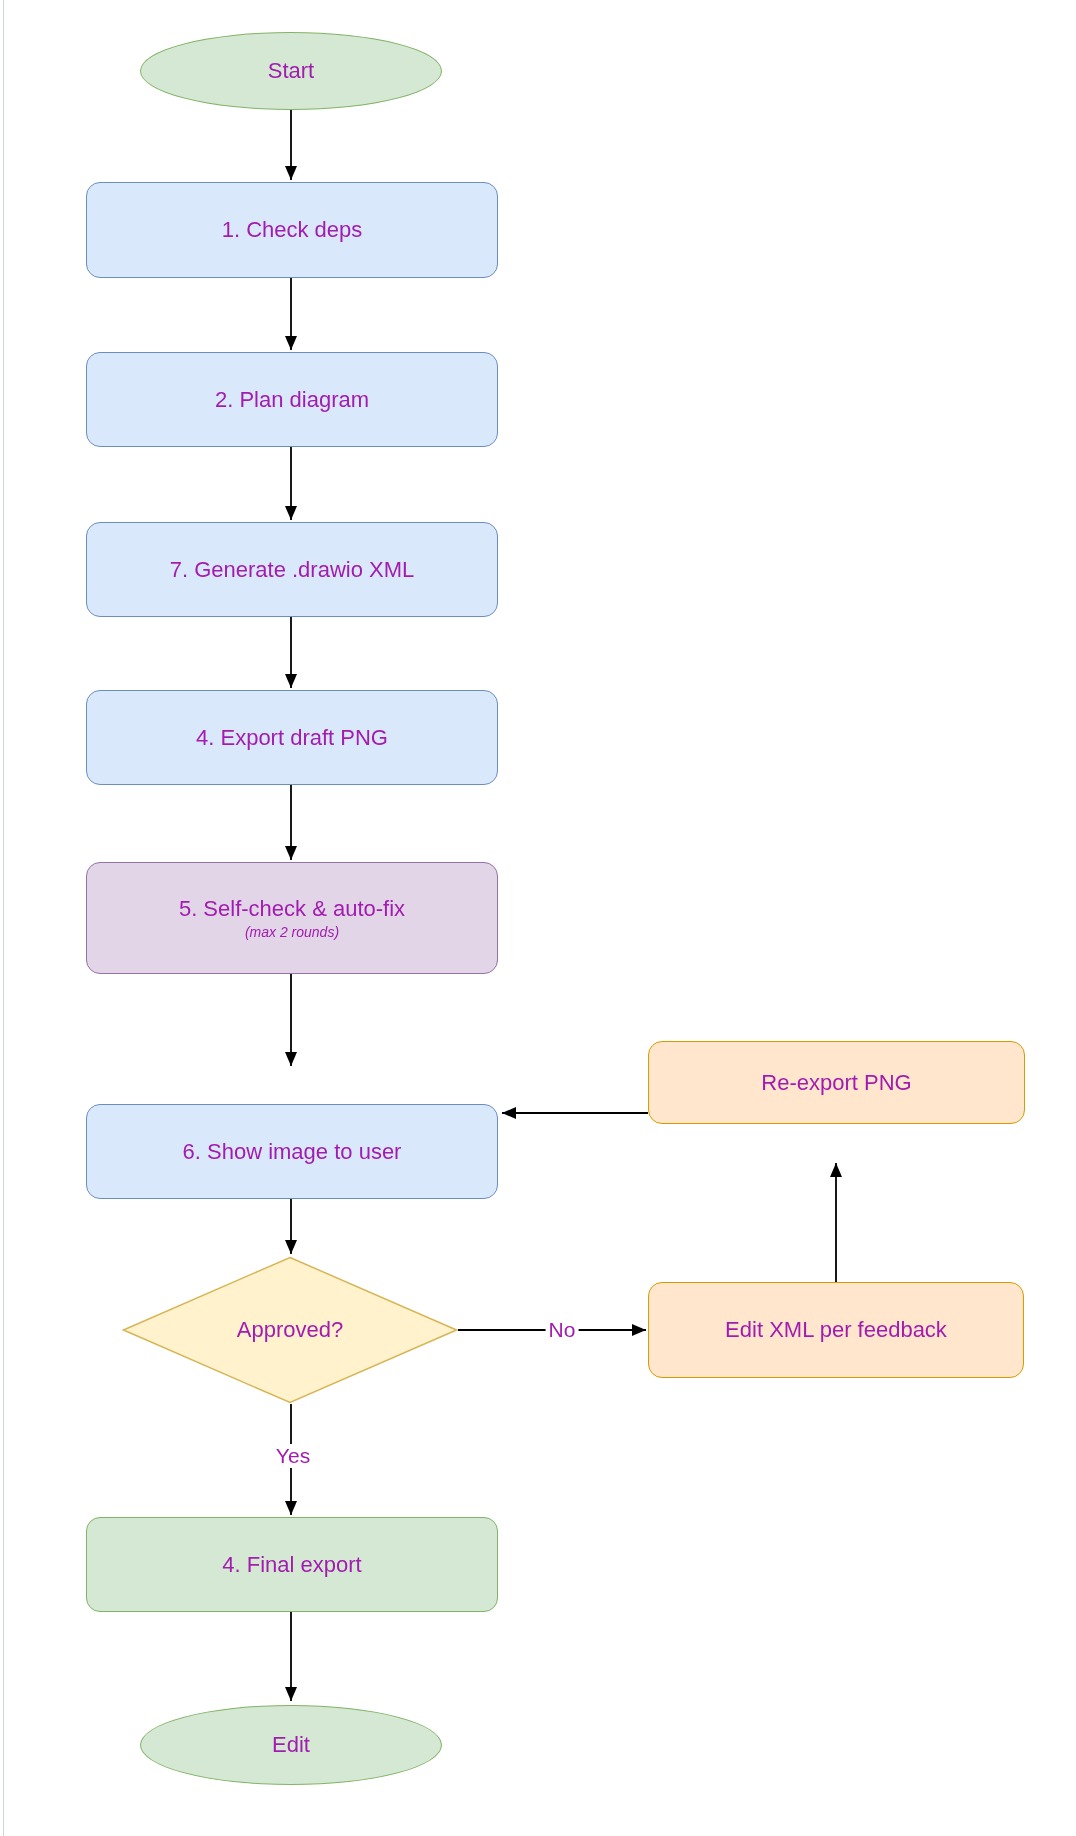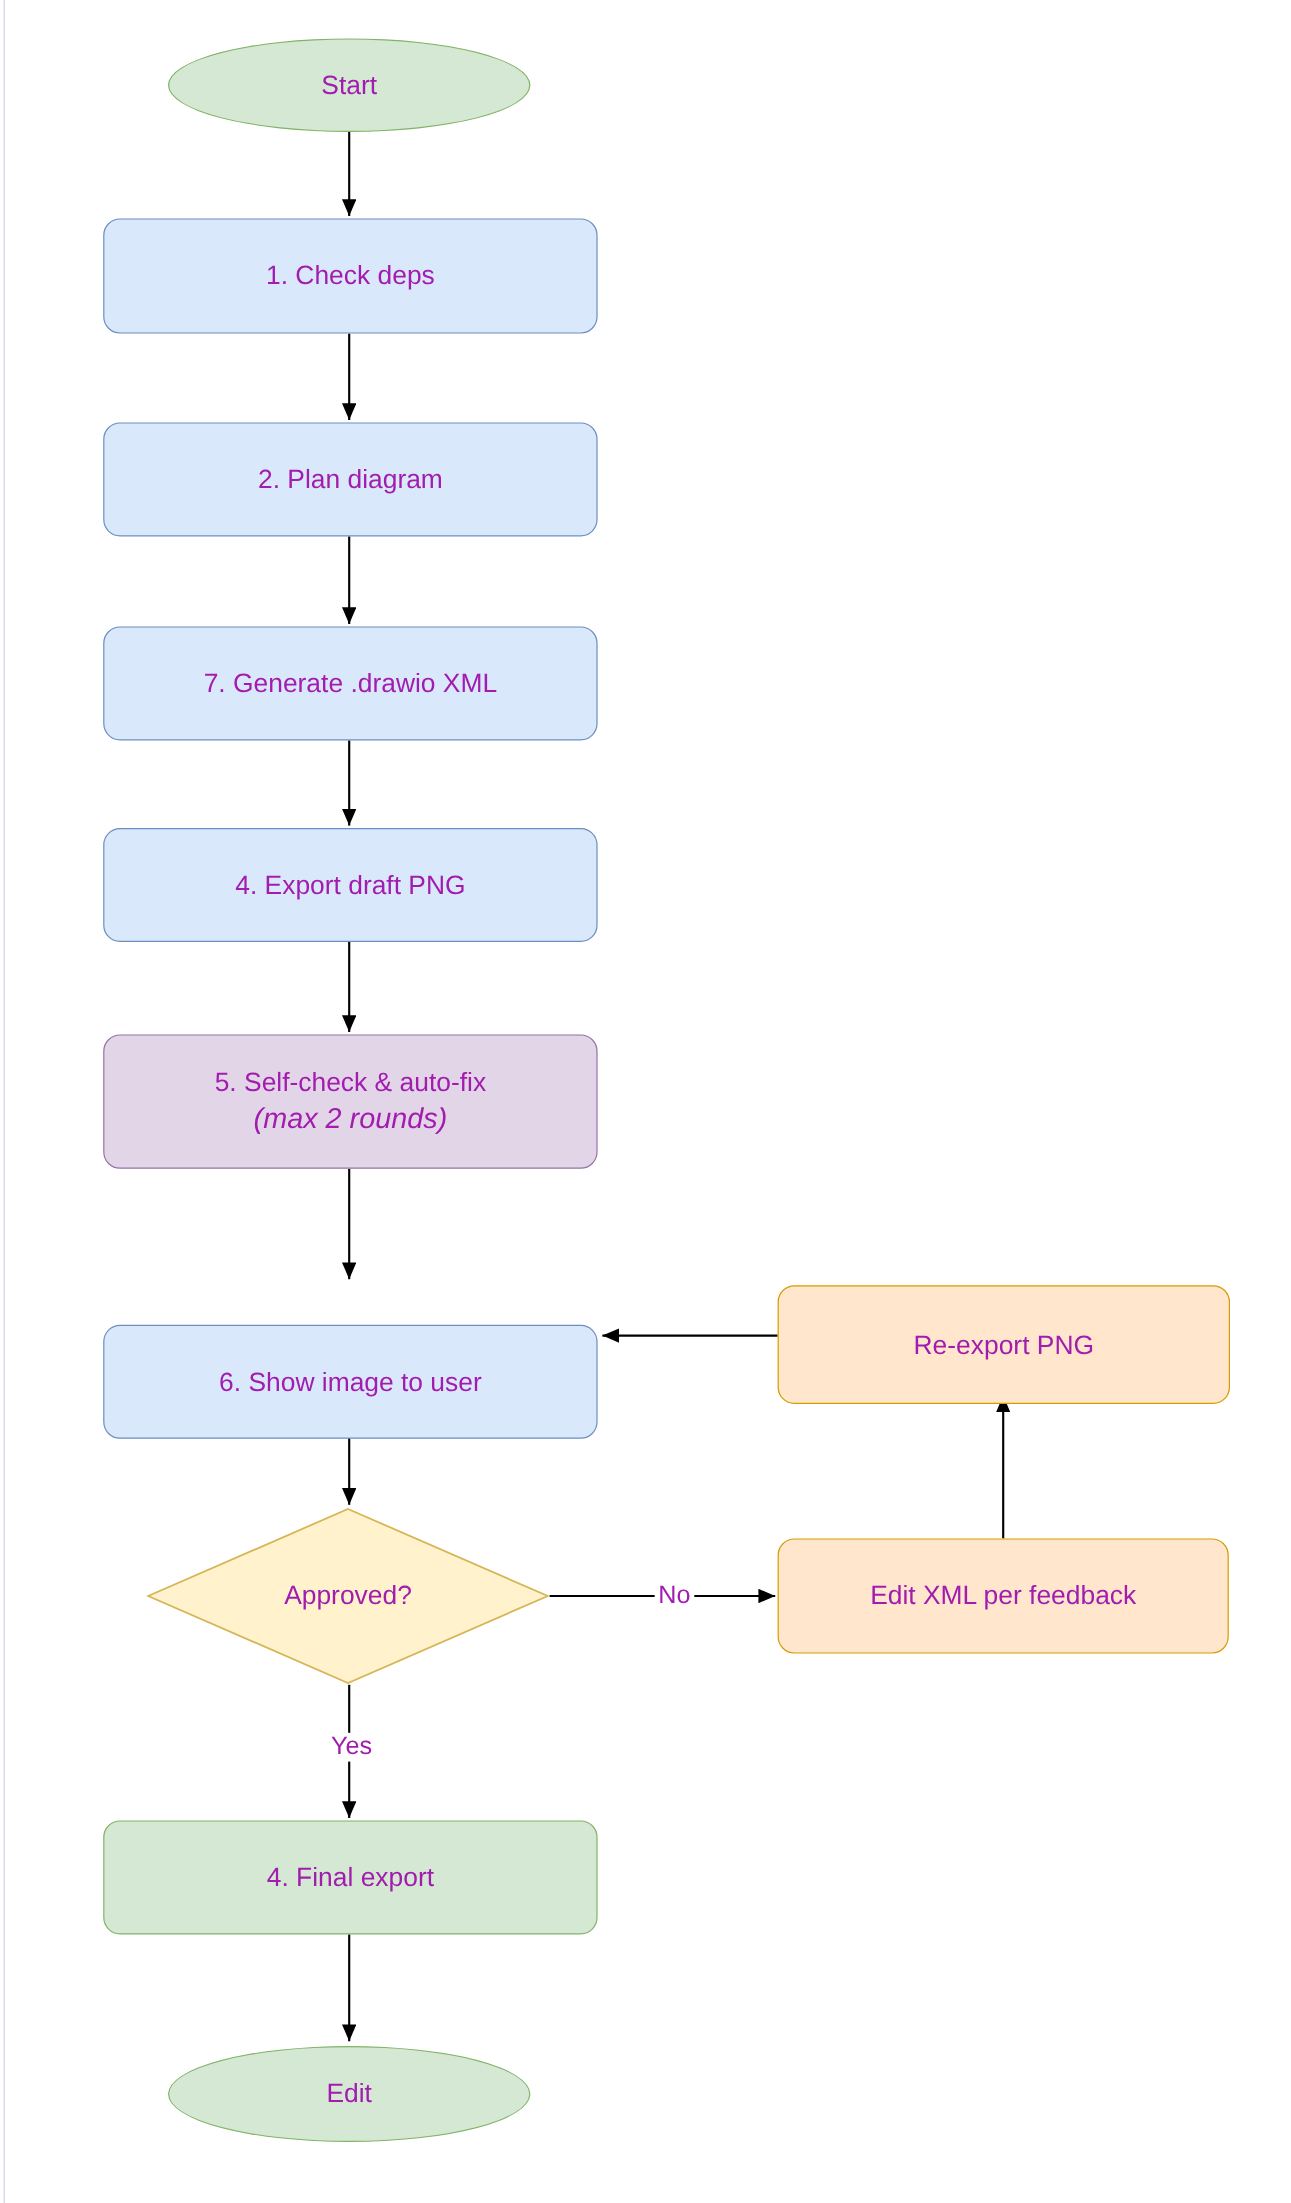--- a/index.html
+++ b/index.html
@@ -43,24 +43,24 @@
   .feedback { background: #ffe6cc; border-color: #d79b00; }
   .n-start    { left:140px; top:32px;   width:302px; height:78px; }
   .n-b1       { left:86px;  top:182px;  width:412px; height:96px; }
   .n-b2       { left:86px;  top:352px;  width:412px; height:95px; }
   .n-b3       { left:86px;  top:522px;  width:412px; height:95px; }
   .n-b4       { left:86px;  top:690px;  width:412px; height:95px; }
   .n-b5       { left:86px;  top:862px;  width:412px; height:112px; flex-direction: column; }
   .n-b6       { left:86px;  top:1104px; width:412px; height:95px; }
   .n-diamond  { left:122px; top:1256px; width:336px; height:148px; }
   .n-edit     { left:648px; top:1282px; width:376px; height:96px; }
-  .n-reexport { left:648px; top:1071px; width:377px; height:99px; }
+  .n-reexport { left:648px; top:1041px; width:377px; height:83px; }
   .n-b7       { left:86px;  top:1517px; width:412px; height:95px; }
   .n-done     { left:140px; top:1705px; width:302px; height:80px; }
-  .n-b5 .sub { font-style: italic; font-size: 24px; margin-top: 2px; }
+  .n-b5 .sub { font-style: italic; font-size: 14px; margin-top: 2px; }
   .n-diamond svg.shape {
     position: absolute; left: 0; top: 0;
     width: 100%; height: 100%;
   }
   .n-diamond .dlabel { position: relative; z-index: 1; }
   .edge-label {
     position: absolute;
     transform: translate(-50%, -50%);
     background: #ffffff;
     padding: 0 3px;

